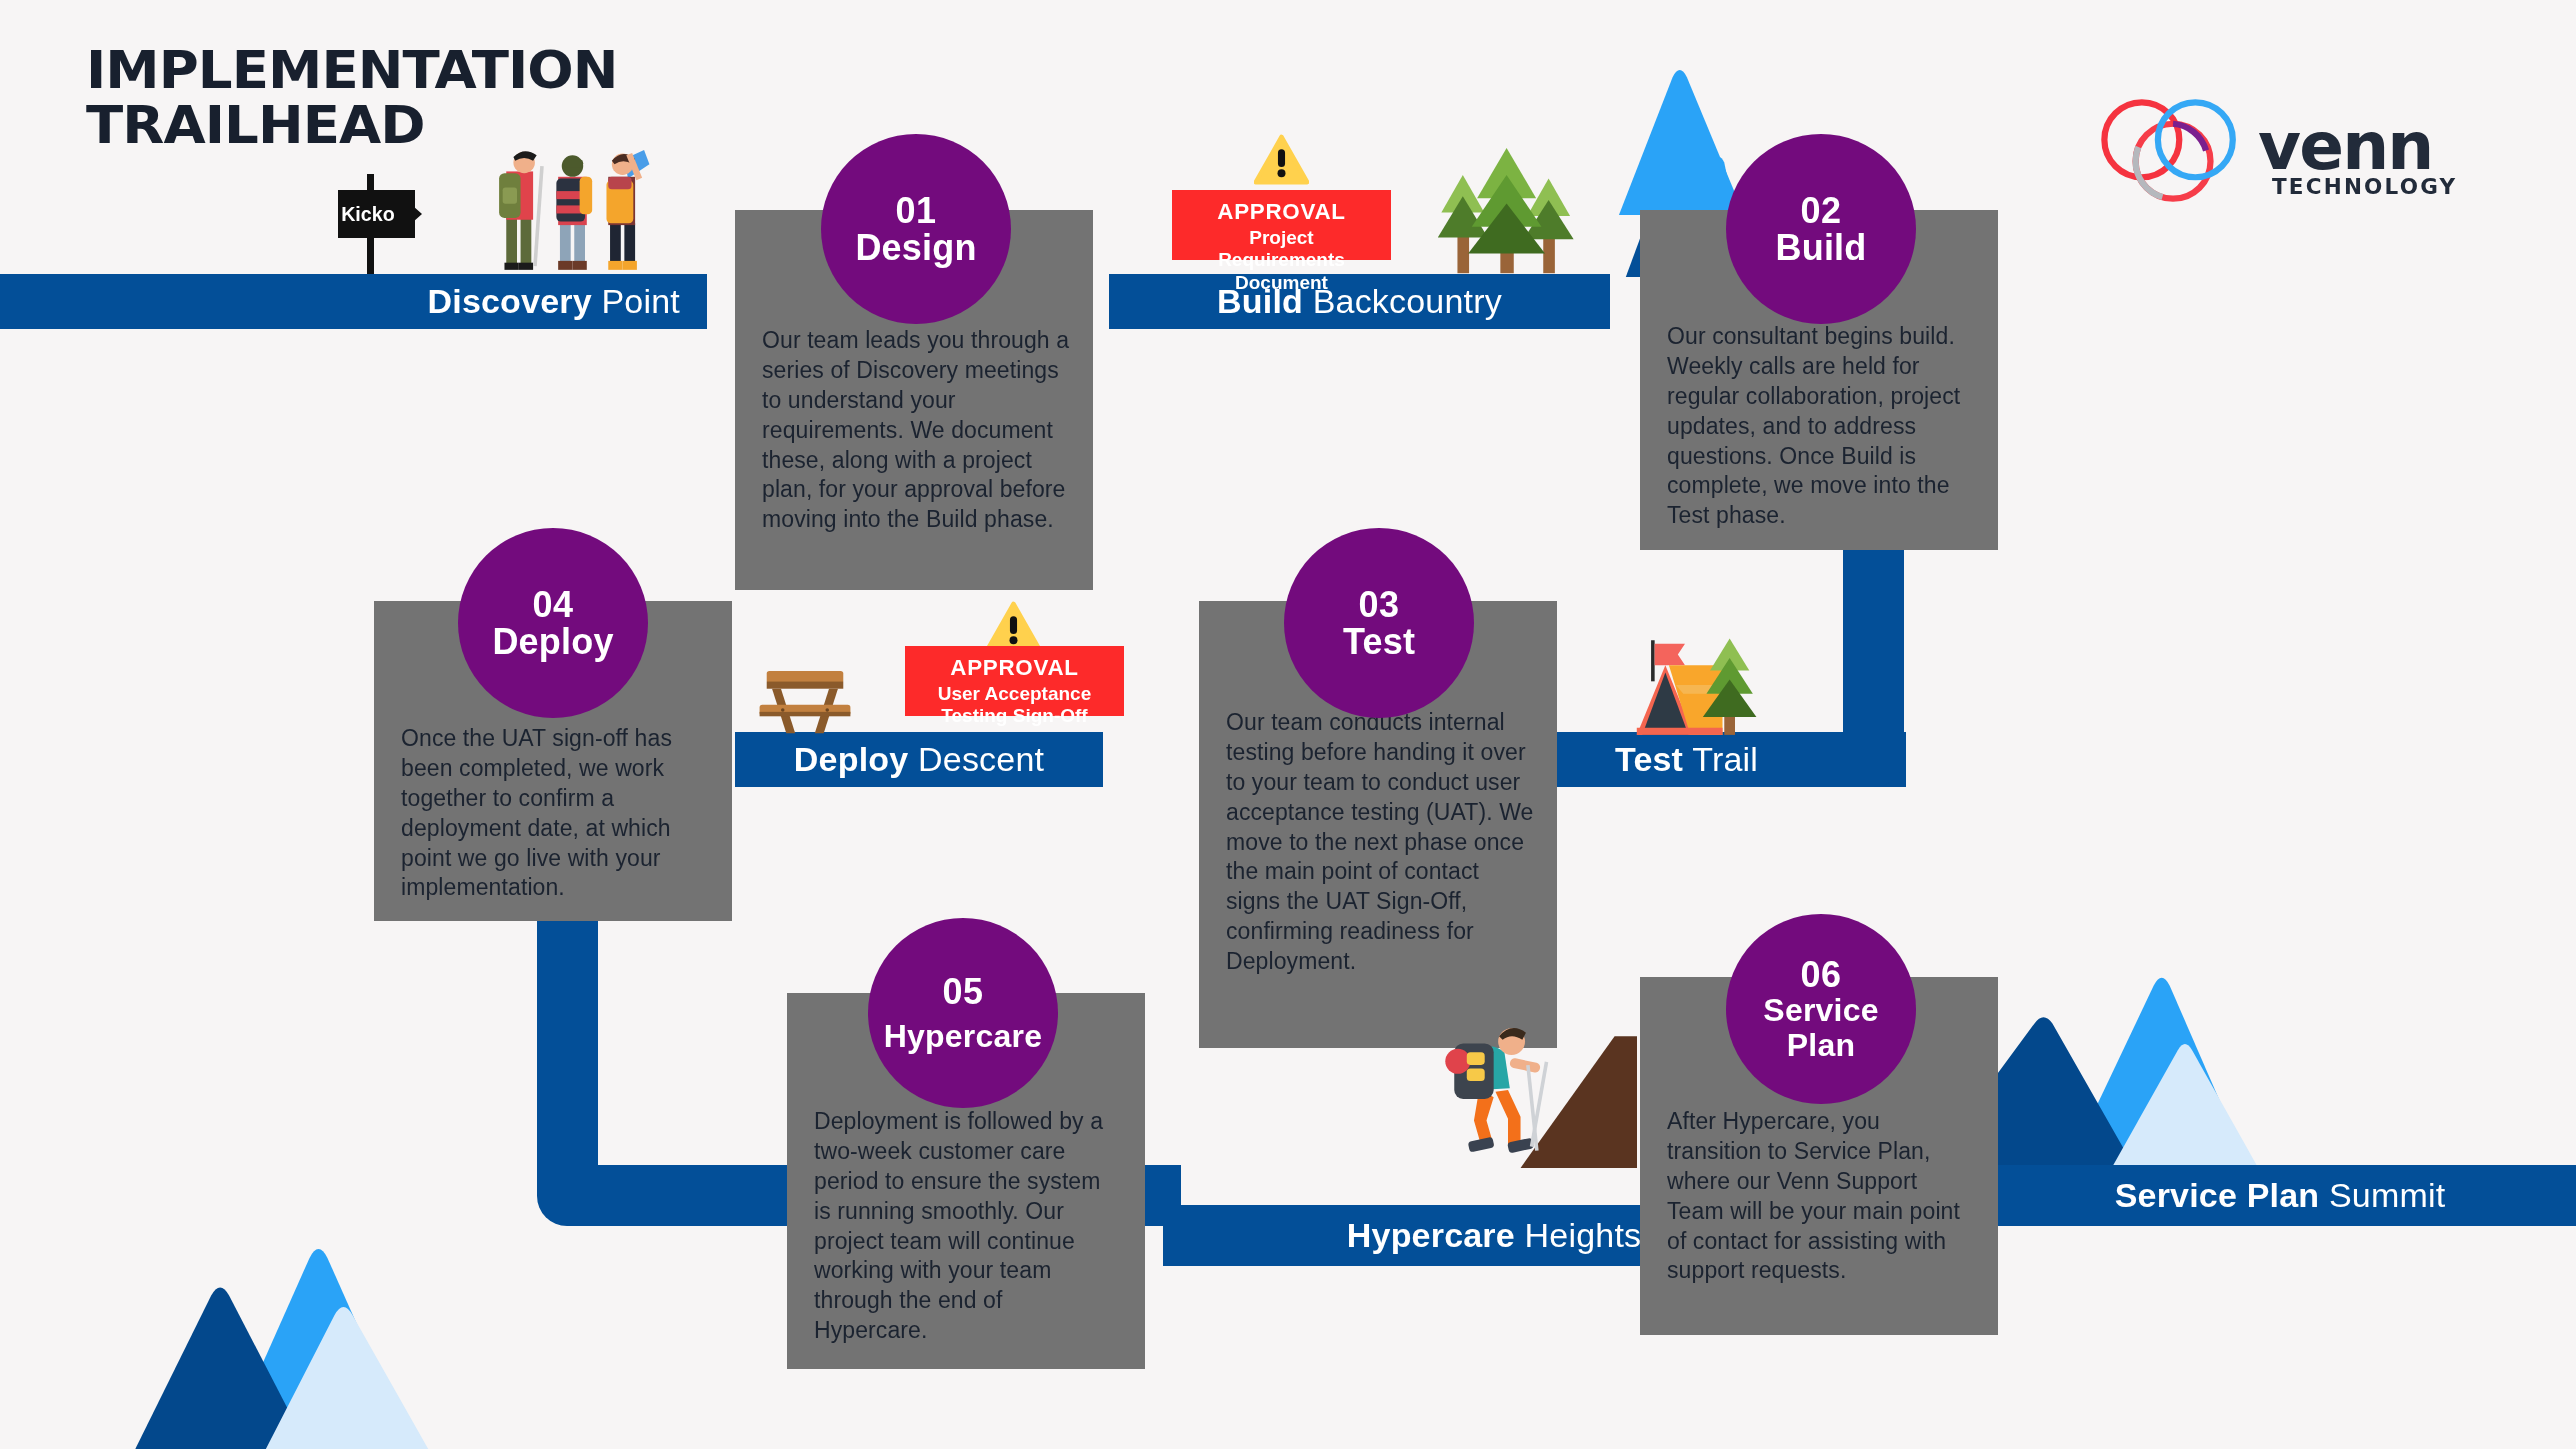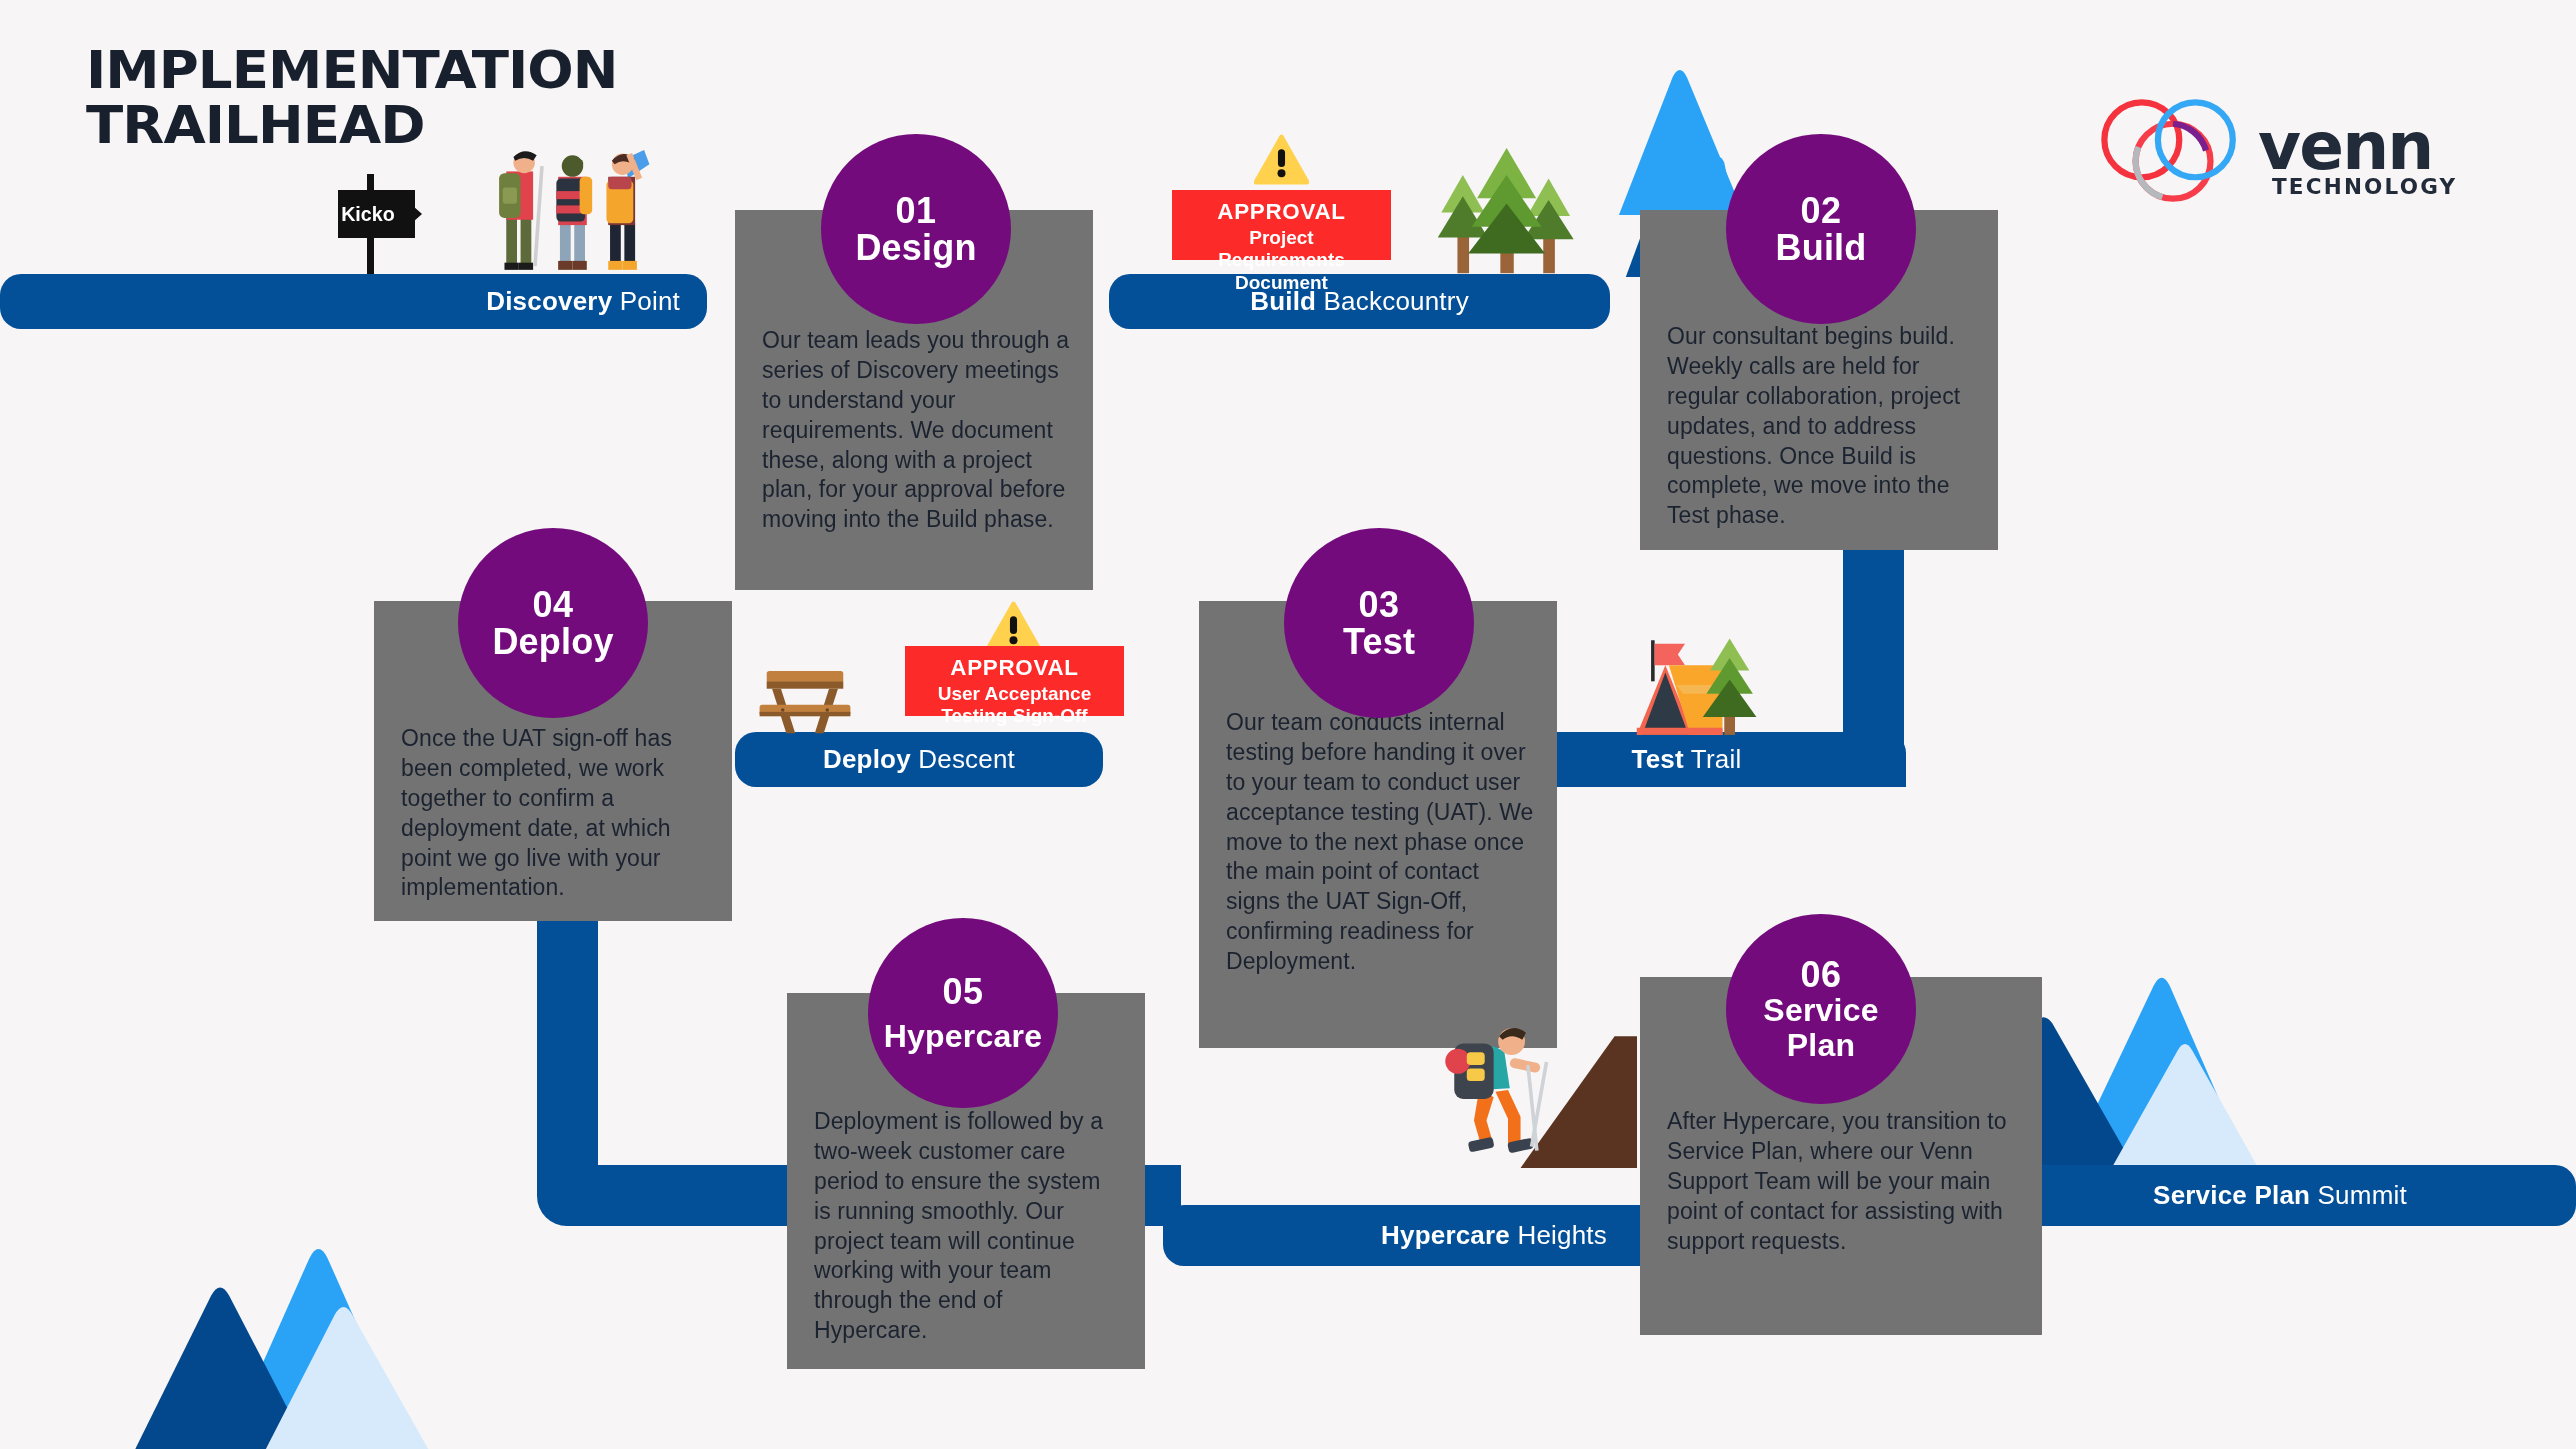--- a/index.html
+++ b/index.html
@@ -26,24 +26,23 @@
     transform:scaleX(1.05);
     transform-origin:left top;
   }
 
   
   .bar{
     position:absolute;
     background:#034f98;
     display:flex;align-items:center;justify-content:center;
     color:#ffffff;
-    font-size:26px;
+    font-size:34px;
     letter-spacing:0.2px;
     white-space:nowrap;
-    border-radius:21px;
   }
   .bar .b{font-weight:bold;}
   .bar .n{font-weight:normal;}
   .bar span.lbl{display:inline-block;}
 
   .connector{position:absolute;background:#034f98;}
 
   
   .card{
     position:absolute;
@@ -348,21 +347,21 @@
   </svg>
 
   <div class="card" style="left:787px;top:993px;width:358px;height:376px;">
     <div class="body" style="top:114px;">Deployment is followed by a two-week customer care period to ensure the system is running smoothly. Our project team will continue working with your team through the end of Hypercare.</div>
   </div>
   <div class="circle" style="left:868px;top:918px;width:190px;height:190px;gap:9px;">
     <div class="num">05</div>
     <div class="nm" style="font-size:32px;">Hypercare</div>
   </div>
 
-  <div class="card" style="left:1640px;top:977px;width:358px;height:358px;padding-left:44px;">
+  <div class="card" style="left:1640px;top:977px;width:358px;height:358px;">
     <div class="body" style="top:130px;">After Hypercare, you transition to Service Plan, where our Venn Support Team will be your main point of contact for assisting with support requests.</div>
   </div>
   <div class="circle two" style="left:1726px;top:914px;width:190px;height:190px;">
     <div class="num">06</div>
     <div class="nm">Service</div>
     <div class="nm">Plan</div>
   </div>
 
   <svg class="abs" style="left:134px;top:1240px;" width="394" height="211" viewBox="0 0 440 236">
     <path d="M100 236 L196 20 Q206 0 216 20 L312 236 Z" fill="#2aa3f7"></path>

